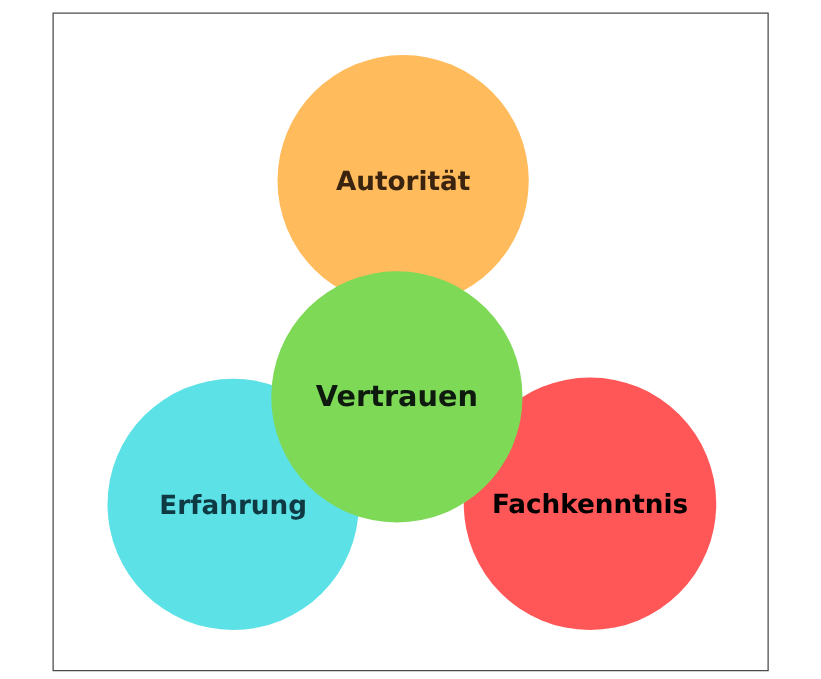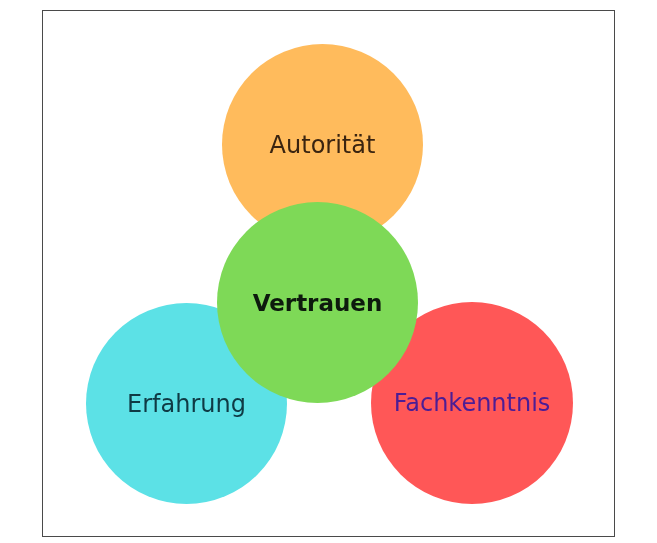--- a/index.html
+++ b/index.html
@@ -12,36 +12,36 @@
     }
     .circle {
       position: absolute; border-radius: 50%;
       display: flex; align-items: center; justify-content: center;
       font-family: "DejaVu Sans", sans-serif;
     }
     .circle span { white-space: nowrap; }
     .c-top { left: 222px; top: 44px; width: 201px; height: 201px; }
     .c-left { left: 86px; top: 303px; width: 201px; height: 201px; text-align: center; }
     .c-right { left: 371px; top: 302px; width: 202px; height: 202px; }
-    .c-center { left: 217px; top: 202px; width: 201px; height: 201px; }
-    .label { font-size: 24px; font-weight: normal; }
+    .c-center { left: 217px; top: 217px; width: 201px; height: 201px; }
+    .label { font-size: 21px; font-weight: bold; }
     .label-center { font-size: 23px; font-weight: bold; color: #0d1a0d; }
   </style>
 </head>
 <body>
 
 <div class="frame"></div>
 
 <div class="circle c-top" style="background:#ffbb5c;">
   <span class="label" style="color:#3a2410;">Autorität</span>
 </div>
 
 <div class="circle c-left" style="background:#5ce1e6;">
   <span class="label" style="color:#0f3a44;">Erfahrung</span>
 </div>
 
 <div class="circle c-right" style="background:#ff5757;">
-  <span class="label" style="color:#4c1d95;">Fachkenntnis</span>
+  <span class="label" style="color:#000000;">Fachkenntnis</span>
 </div>
 
 <div class="circle c-center" style="background:#7ed957;">
   <span class="label-center">Vertrauen</span>
 </div>
 
 </body></html>

